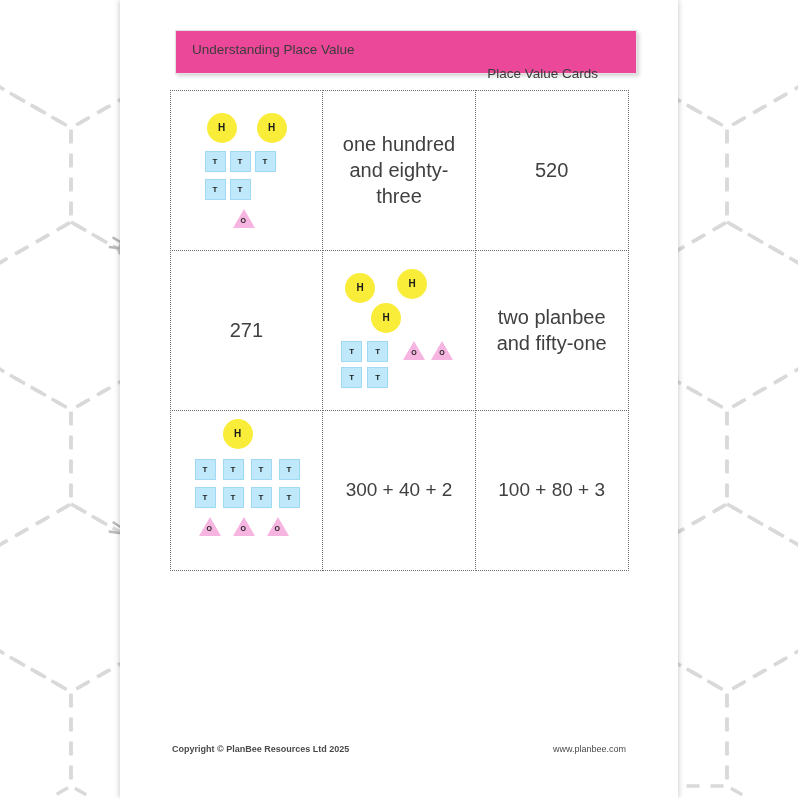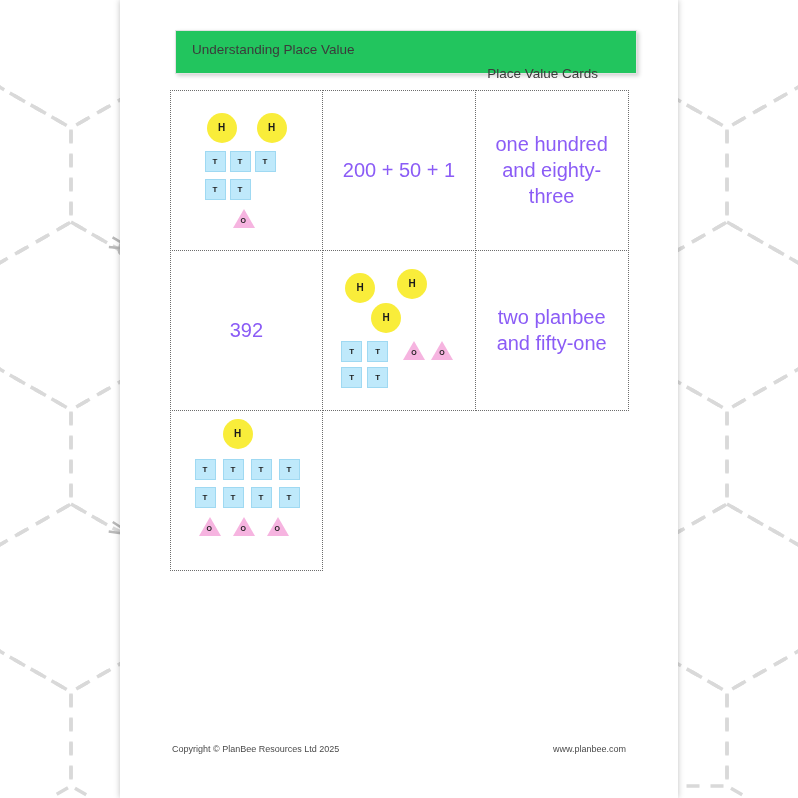--- a/index.html
+++ b/index.html
@@ -18,21 +18,21 @@
     overflow:hidden;
   }
   
   .deco{
     position:absolute;left:0;top:0;width:798px;height:798px;
     pointer-events:none;
   }
   
   .header{
     position:absolute;left:175px;top:30px;width:460px;height:42px;
-    background:#22c55e;
+    background:#ec4899;
     border:1px solid #e2e2e2;
     box-shadow:2px 2px 4px rgba(0,0,0,0.18);
     z-index:4;
   }
   .header .h-left{
     position:absolute;left:16px;top:11px;
     font-size:13.5px;color:#3b3b3b;
   }
   .header .h-right{
     position:absolute;right:38px;top:11px;
@@ -53,21 +53,21 @@
     border:1px dotted #6d6d6d;
     margin:-0.5px;
     display:flex;
     align-items:center;
     justify-content:center;
     overflow:hidden;
   }
   .card-text{
     text-align:center;
     font-size:20px;
-    color:#8b5cf6;
+    color:#404040;
     line-height:1.3;
     padding:0 8px;
     font-family:"Liberation Sans", sans-serif;
   }
   .card-text.small{font-size:19px;}
   
   .counters{
     position:relative;
     width:100%;height:100%;
   }
@@ -93,21 +93,21 @@
     border-right:11px solid transparent;
     border-bottom:19px solid #f6b4e0;
   }
   .one span{
     position:absolute;left:-3px;top:8px;
     font-size:7px;font-weight:bold;color:#1a1a1a;
   }
   
   .footer-left{
     position:absolute;left:172px;bottom:44px;
-    font-size:9px;color:#4a4a4a;z-index:4;
+    font-size:9px;color:#4a4a4a;z-index:4;font-weight:bold;
   }
   .footer-right{
     position:absolute;right:172px;bottom:44px;
     font-size:9px;color:#4a4a4a;z-index:4;margin-left:19px;
   }
 </style>
 </head>
 <body>
 
 <svg class="deco" viewBox="0 0 798 798" xmlns="http://www.w3.org/2000/svg">
@@ -242,32 +242,32 @@
         </div>
       <div class="ten" style="left:59px;top:88px;">
           <span>T</span>
         </div>
       <div class="one" style="left:62px;top:118px;">
           <span>O</span>
         </div>
     </div>
   </div>
 
-  <div class="card">
-    <div class="card-text">200 + 50 + 1</div>
-  </div>
 
   <div class="card">
     <div class="card-text">one hundred and eighty-three</div>
   </div>
 
   <div class="card">
-    <div class="card-text">392</div>
-  </div>
-
+    <div class="card-text">520</div>
+  </div>
+
+  <div class="card">
+    <div class="card-text">271</div>
+  </div>
 
   <div class="card">
     <div class="counters">
       <div class="hund" style="left:22px;top:22px;">
           <span>H</span>
         </div>
       <div class="hund" style="left:74px;top:18px;">
           <span>H</span>
         </div>
       <div class="hund" style="left:48px;top:52px;">
@@ -334,17 +334,23 @@
           <span>O</span>
         </div>
       <div class="one" style="left:96px;top:106px;">
           <span>O</span>
         </div>
     </div>
   </div>
 
 
 
-
+  <div class="card">
+    <div class="card-text small">300 + 40 + 2</div>
+  </div>
+
+  <div class="card">
+    <div class="card-text small">100 + 80 + 3</div>
+  </div>
 </div>
 
 <div class="footer-left">Copyright © PlanBee Resources Ltd 2025</div>
 <div class="footer-right">www.planbee.com</div>
 
 </body></html>

